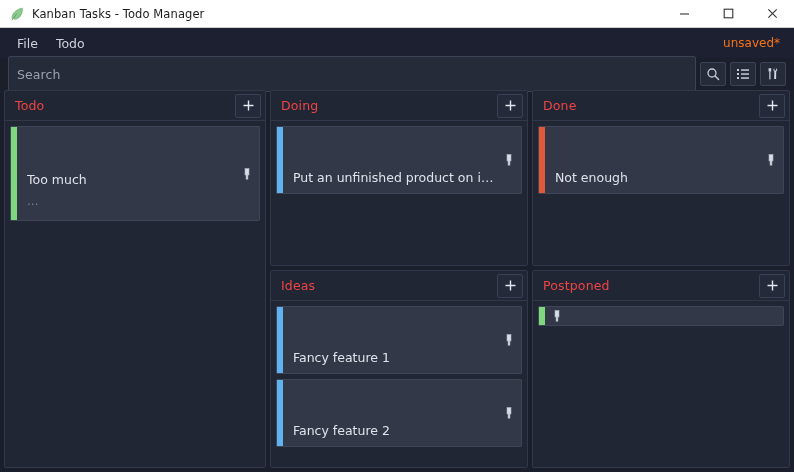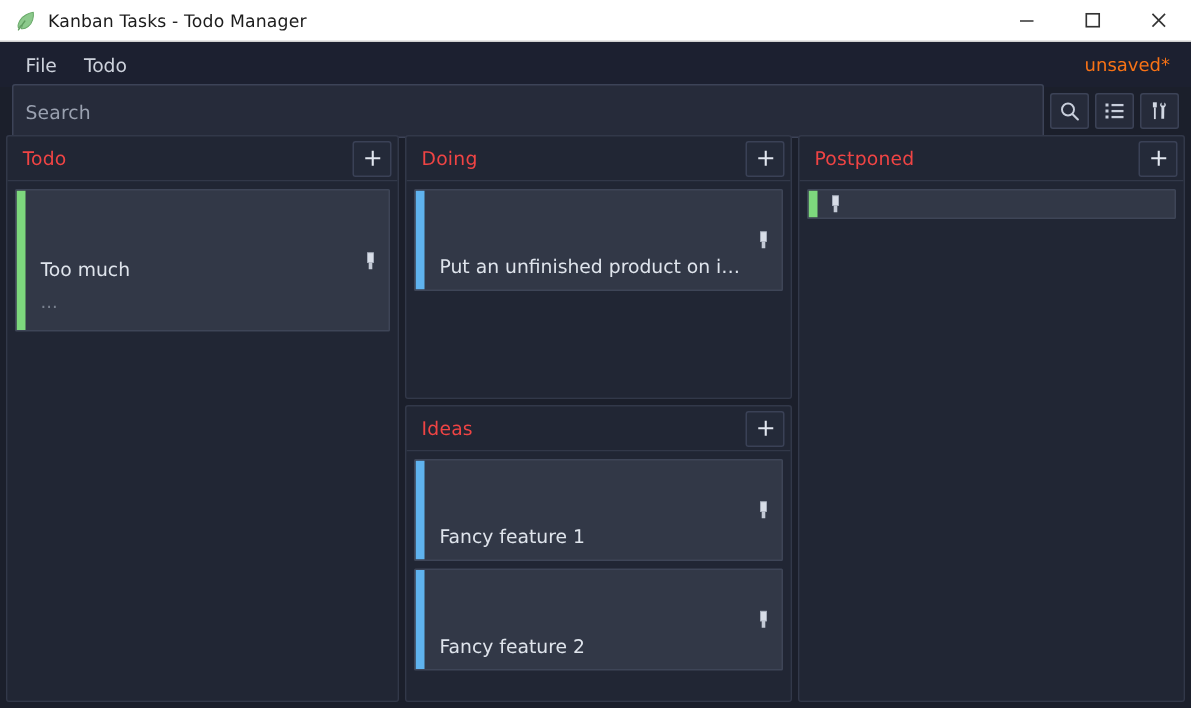--- a/index.html
+++ b/index.html
@@ -418,20 +418,45 @@
                 <rect x="3" y="3.5" width="4" height="6.5" fill="#d8dde7" stroke="#aab1bf" stroke-width="0.6"></rect>
                 <rect x="3.8" y="10" width="2.4" height="4.5" fill="#c3c9d5"></rect>
               </svg>
             </div>
           </div>
         </div>
       </div>
     </div>
 
     <div class="board-col col-right">
+      <div class="panel panel-half">
+        <div class="panel-head">
+          <div class="panel-title">Done</div>
+          <div class="add-btn">
+            <svg width="13" height="13" viewBox="0 0 13 13">
+              <line x1="6.5" y1="1.5" x2="6.5" y2="11.5" stroke="#e2e7f0" stroke-width="1.4"></line>
+              <line x1="1.5" y1="6.5" x2="11.5" y2="6.5" stroke="#e2e7f0" stroke-width="1.4"></line>
+            </svg>
+          </div>
+        </div>
+        <div class="panel-body">
+          <div class="card">
+            <div class="card-accent" style="background:#e0573a"></div>
+            <div class="card-main">
+              <div class="card-title">Not enough</div>
+            </div>
+            <div class="card-handle">
+              <svg width="10" height="18" viewBox="0 0 10 18">
+                <rect x="3" y="3.5" width="4" height="6.5" fill="#d8dde7" stroke="#aab1bf" stroke-width="0.6"></rect>
+                <rect x="3.8" y="10" width="2.4" height="4.5" fill="#c3c9d5"></rect>
+              </svg>
+            </div>
+          </div>
+        </div>
+      </div>
 
       <div class="panel panel-half2">
         <div class="panel-head">
           <div class="panel-title">Postponed</div>
           <div class="add-btn">
             <svg width="13" height="13" viewBox="0 0 13 13">
               <line x1="6.5" y1="1.5" x2="6.5" y2="11.5" stroke="#e2e7f0" stroke-width="1.4"></line>
               <line x1="1.5" y1="6.5" x2="11.5" y2="6.5" stroke="#e2e7f0" stroke-width="1.4"></line>
             </svg>
           </div>

